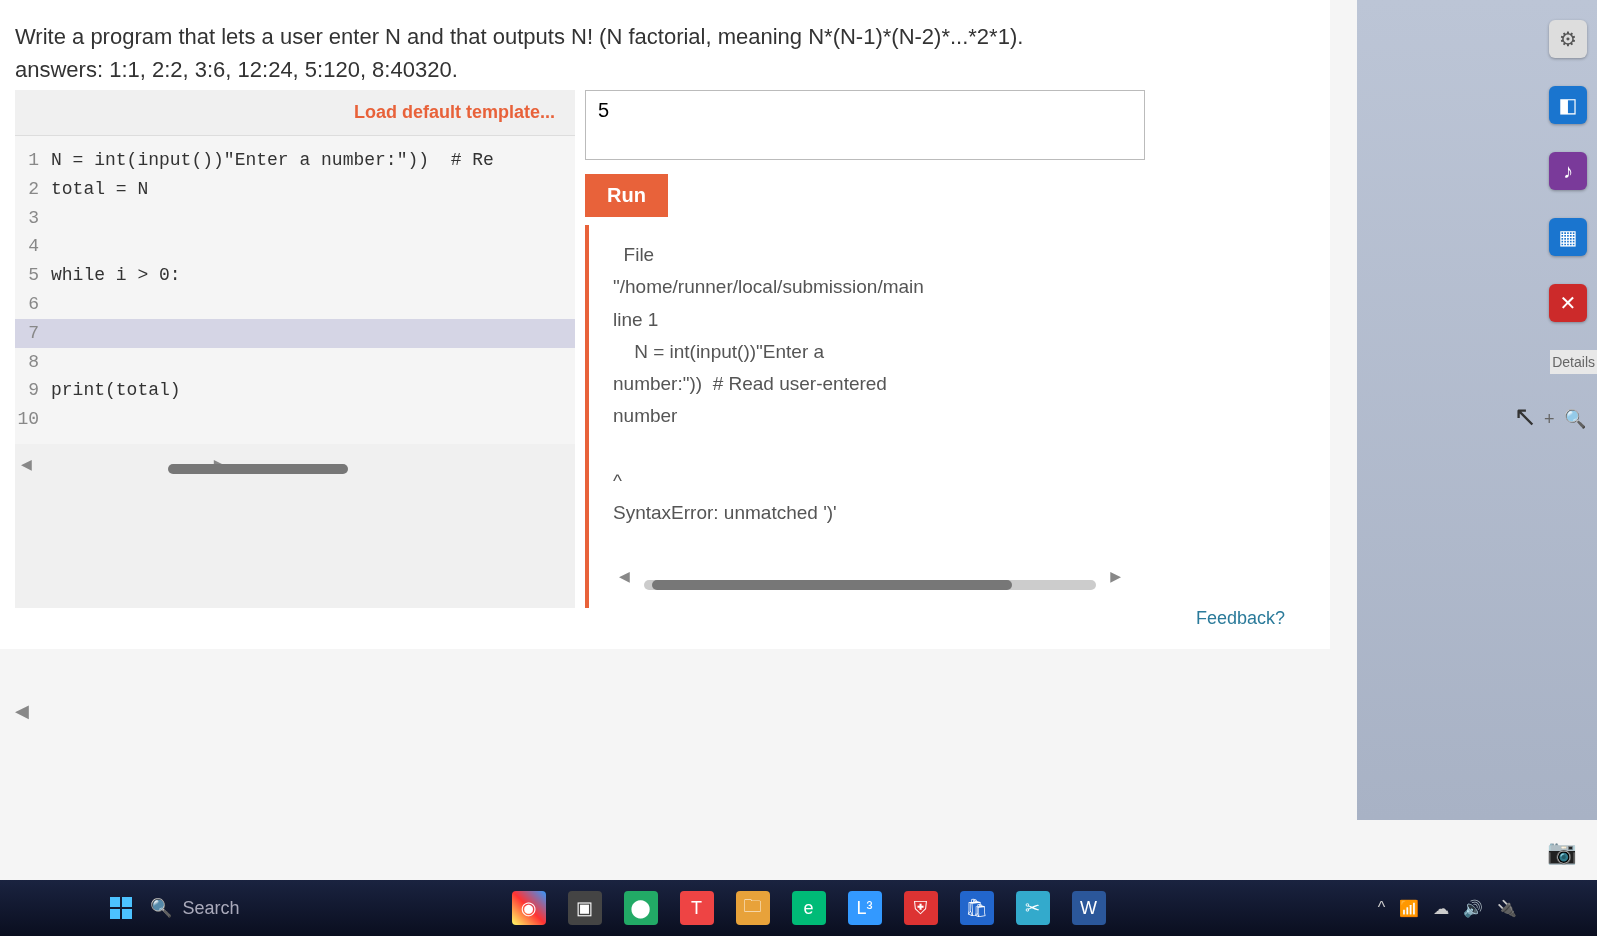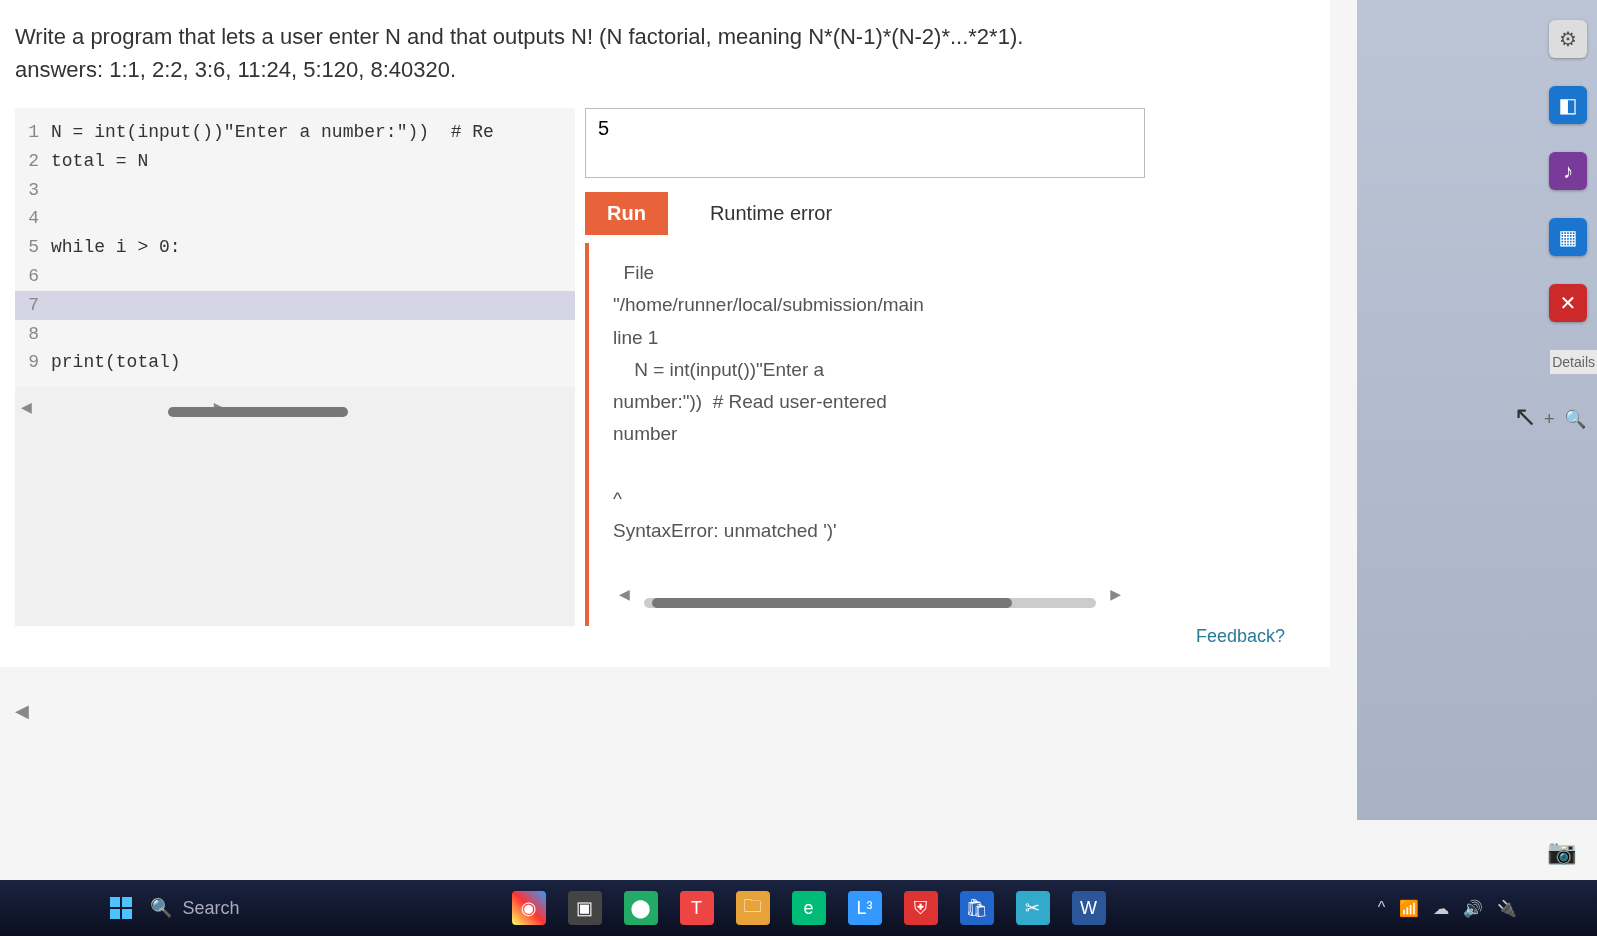--- a/index.html
+++ b/index.html
@@ -13,21 +13,21 @@
   }
   .main-content {
     width: 1330px;
     padding: 20px 15px;
     background: #fff;
   }
   .problem-text {
     font-size: 22px;
     color: #333;
     line-height: 1.5;
-    margin-bottom: 22px;
+    margin-bottom: 4px;
   }
   .work-area {
     display: flex;
     gap: 0;
   }
   .editor-panel {
     width: 560px;
     background: #f0f0f0;
   }
   .template-bar {
@@ -197,51 +197,54 @@
     color:#fff;font-size:18px;}
   .tb-sys { display:flex; gap:14px; align-items:center; color:#ccc; font-size:16px;}
   .camera-icon{ position:absolute; right:20px; bottom:70px; font-size:24px;color:#666;}
 </style>
 </head>
 <body>
 
 <div class="main-content">
   <div class="problem-text">
     <div>Write a program that lets a user enter N and that outputs N! (N factorial, meaning N*(N-1)*(N-2)*...*2*1).</div>
-    <div>answers: 1:1, 2:2, 3:6, 11:24, 5:120, 8:40320.</div>
+    <div>answers: 1:1, 2:2, 3:6, 12:24, 5:120, 8:40320.</div>
   </div>
 
   <div class="work-area">
 
     <div class="editor-panel">
+      <div class="template-bar">
+        <span class="template-link">Load default template...</span>
+      </div>
       <div class="code-editor" id="code-editor">
           <div class="code-line"><span class="line-num">1</span><span class="line-code">N = int(input())"Enter a number:"))  # Re</span></div>
           <div class="code-line"><span class="line-num">2</span><span class="line-code">total = N</span></div>
           <div class="code-line"><span class="line-num">3</span></div>
           <div class="code-line"><span class="line-num">4</span><span class="line-code"></span></div>
           <div class="code-line"><span class="line-num">5</span><span class="line-code">while i &gt; 0:</span></div>
           <div class="code-line"><span class="line-num">6</span></div>
           <div class="code-line highlighted"><span class="line-num">7</span></div>
           <div class="code-line"><span class="line-num">8</span><span class="line-code"></span></div>
           <div class="code-line"><span class="line-num">9</span><span class="line-code">print(total)</span></div>
+          <div class="code-line"><span class="line-num">10</span><span class="line-code"></span></div>
         </div>
       <div style="display:flex;align-items:center;">
         <span class="scroll-arrow-left">◀</span>
         <div class="editor-scroll">
           <div class="editor-scroll-thumb"></div>
         </div>
         <span class="scroll-arrow-right">▶</span>
       </div>
     </div>
 
     <div class="run-panel">
       <textarea class="input-box" style="">5</textarea>
       <div class="run-row">
         <button class="run-btn">Run</button>
-        <div class="status-text">Runtime error</div>
       </div>
       <div class="output-box">
         <pre style="white-space:pre-wrap;font-family:inherit;">  File
 "/home/runner/local/submission/main
 line 1
     N = int(input())"Enter a
 number:"))  # Read user-entered
 number
 
 ^

